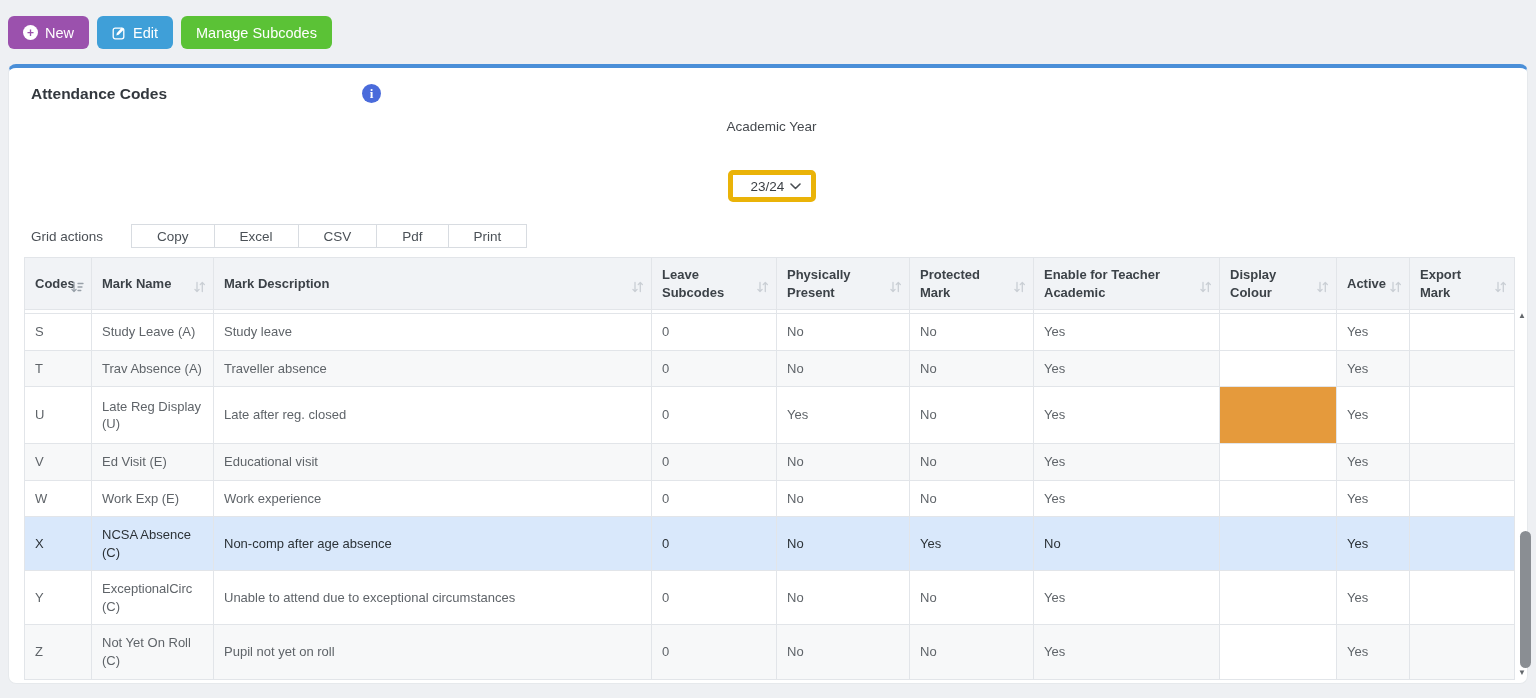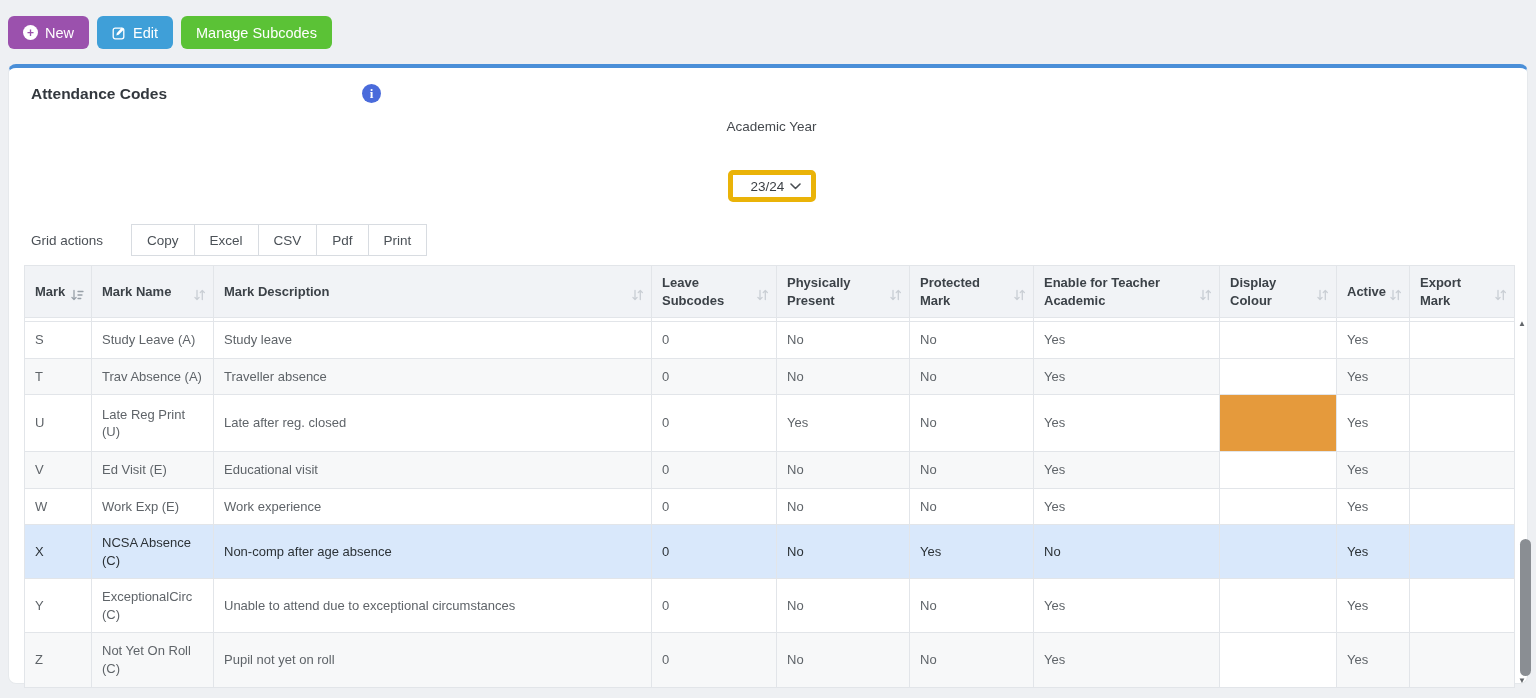--- a/index.html
+++ b/index.html
@@ -47,21 +47,21 @@
     width: 88px; height: 32px; background: #fff; border: 5px solid #eab308; border-radius: 5px;
     display: inline-flex; align-items: center; justify-content: space-between;
     padding: 0 10px 0 18px; font-size: 13.5px; color: #3a3f44; cursor: pointer;
   }
 
   .grid-actions-row { display: flex; align-items: center; padding-left: 7px; margin-bottom: 9px; }
   .grid-actions-label { font-size: 13.5px; color: #4b5056; margin-right: 28px; }
   .btn-group { display: inline-flex; }
   .grid-btn {
     background: #fff; border: 1px solid #d8dce1; color: #4b5157; font-size: 13.5px;
-    padding: 0 15px; height: 32px; display: inline-flex; align-items: center;
+    padding: 0 25px; height: 24px; display: inline-flex; align-items: center;
     margin-left: -1px; cursor: pointer; font-family: inherit;
   }
   .grid-btn:first-child { margin-left: 0; }
 
   
   .table-wrap { display: flex; align-items: stretch; }
   table { border-collapse: collapse; table-layout: fixed; width: 100%; }
   th, td { border: 1px solid #e2e5e9; }
   thead th {
     background: var(--header_bg, #f1f3f6); color: #3c4248; font-size: 13px; font-weight: bold;
@@ -155,21 +155,21 @@
           <col style="width:125px">
         <col style="width:133px">
           <col style="width:124px">
           <col style="width:186px">
           <col style="width:117px">
         <col style="width:73px">
           <col style="width:105px">
       </colgroup>
       <thead>
         <tr>
-            <th><span>Mark</span><span class="sort-wrap"><svg width="14" height="12" viewBox="0 0 14 12" fill="none" stroke="#98a0a8" stroke-width="1.3" stroke-linecap="round">
+            <th><span>Codes</span><span class="sort-wrap"><svg width="14" height="12" viewBox="0 0 14 12" fill="none" stroke="#98a0a8" stroke-width="1.3" stroke-linecap="round">
                   <path d="M4 1.5v9M4 10.5L1.9 8.4M4 10.5l2.1-2.1M8 2.5h5M8 6h4M8 9.5h2.8"></path>
                 </svg></span></th>
             <th><span>Mark Name</span><span class="sort-wrap"><svg width="13" height="12" viewBox="0 0 13 12" fill="none" stroke="#c9ced4" stroke-width="1.3" stroke-linecap="round" stroke-linejoin="round">
                   <path d="M4 1.5v9M4 10.5L1.9 8.4M4 10.5l2.1-2.1M9.3 10.5v-9M9.3 1.5L7.2 3.6M9.3 1.5l2.1 2.1"></path>
                 </svg></span></th>
             <th><span>Mark Description</span><span class="sort-wrap"><svg width="13" height="12" viewBox="0 0 13 12" fill="none" stroke="#c9ced4" stroke-width="1.3" stroke-linecap="round" stroke-linejoin="round">
                   <path d="M4 1.5v9M4 10.5L1.9 8.4M4 10.5l2.1-2.1M9.3 10.5v-9M9.3 1.5L7.2 3.6M9.3 1.5l2.1 2.1"></path>
                 </svg></span></th>
             <th><span>Leave Subcodes</span><span class="sort-wrap"><svg width="13" height="12" viewBox="0 0 13 12" fill="none" stroke="#c9ced4" stroke-width="1.3" stroke-linecap="round" stroke-linejoin="round">
                   <path d="M4 1.5v9M4 10.5L1.9 8.4M4 10.5l2.1-2.1M9.3 10.5v-9M9.3 1.5L7.2 3.6M9.3 1.5l2.1 2.1"></path>
@@ -230,21 +230,21 @@
             <td>No</td>
             <td>Yes</td>
             <td class="colour-cell">
               <div class="colour-fill"></div>
             </td>
             <td>Yes</td>
             <td></td>
           </tr>
           <tr>
             <td>U</td>
-            <td>Late Reg Print (U)</td>
+            <td>Late Reg Display (U)</td>
             <td>Late after reg. closed</td>
             <td>0</td>
             <td>Yes</td>
             <td>No</td>
             <td>Yes</td>
             <td class="colour-cell">
               <div class="colour-fill filled" style="background: rgb(229, 154, 60);"></div>
             </td>
             <td>Yes</td>
             <td></td>

